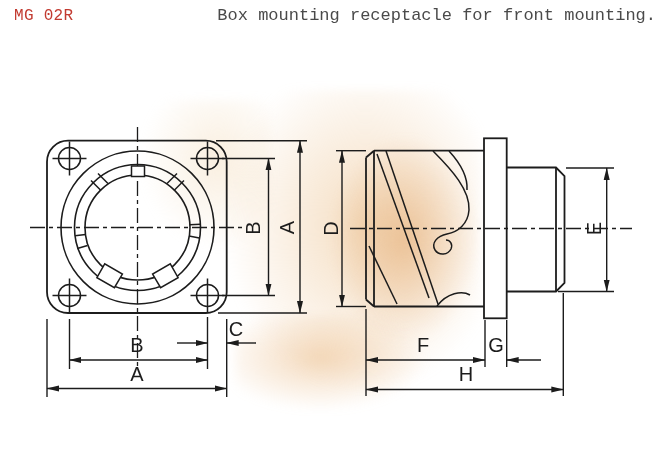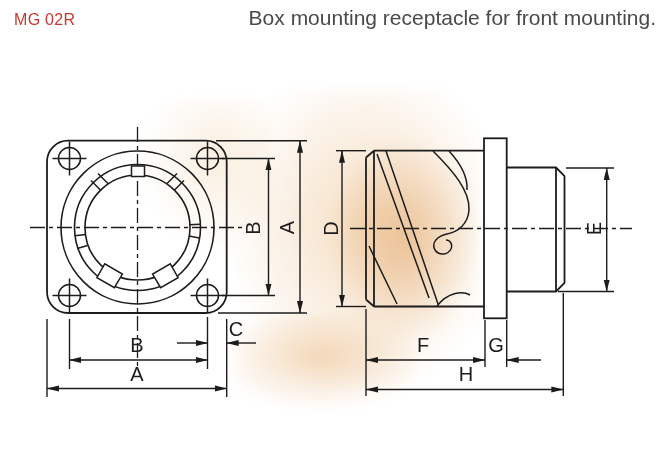--- a/index.html
+++ b/index.html
@@ -4,26 +4,27 @@
 <style>
   html,body{margin:0;padding:0;}
   body{
     width:668px;height:449px;position:relative;background:#ffffff;
     font-family:"Liberation Sans", sans-serif;overflow:hidden;
   }
   .header{
     position:absolute;top:6px;left:14px;right:12px;
     display:flex;justify-content:space-between;align-items:baseline;
     z-index:3;
+    font-family:Liberation Mono, monospace;
   }
   .product-code{
     color:#c23a30;font-size:16px;font-weight:500;letter-spacing:.3px;
   }
   .description{
-    color:#4a4a4a;font-size:21px;font-weight:400;text-align:center;
+    color:#4a4a4a;font-size:17px;font-weight:400;text-align:center;
   }
   .watermark{position:absolute;z-index:1;pointer-events:none;filter:blur(5px);}
   .wm1{left:225px;top:90px;width:255px;height:300px;
     background:radial-gradient(ellipse at 55% 45%, rgba(238,199,152,.60) 0%, rgba(238,199,152,0) 72%);}
   .wm2{left:330px;top:135px;width:150px;height:210px;
     background:radial-gradient(ellipse at 50% 50%, rgba(226,165,103,.55) 0%, rgba(226,165,103,0) 70%);}
   .wm3{left:235px;top:315px;width:190px;height:95px;
     background:radial-gradient(ellipse at 45% 45%, rgba(233,180,122,.50) 0%, rgba(233,180,122,0) 72%);}
   .wm4{left:140px;top:100px;width:130px;height:150px;
     background:radial-gradient(ellipse at 60% 40%, rgba(243,219,185,.45) 0%, rgba(243,219,185,0) 70%);}

